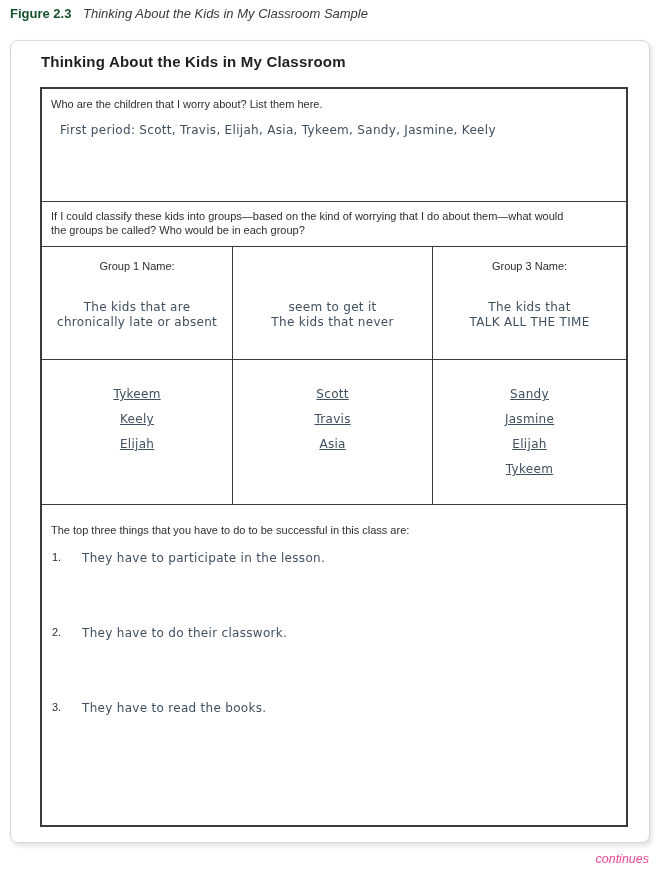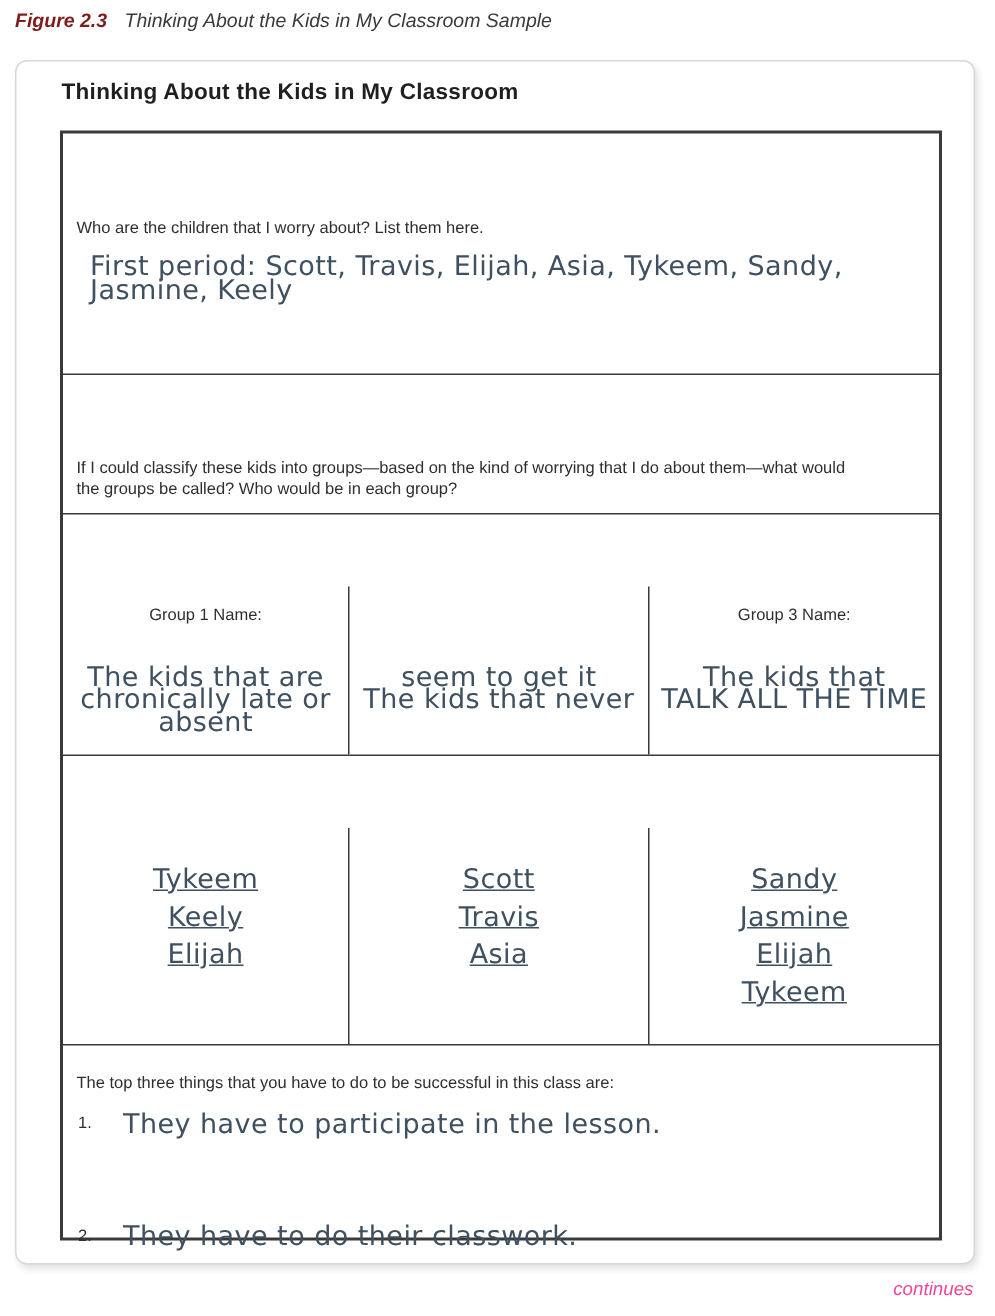--- a/index.html
+++ b/index.html
@@ -13,21 +13,21 @@
   }
   .page { position: absolute; inset: 0; }
 
   
   .figure-caption {
     position: absolute;
     left: 10px; top: 6px;
     font-size: 13px;
     white-space: nowrap;
   }
-  .figure-caption .fig-label { font-weight: bold; color: #7f1d1d; font-style: italic; }
+  .figure-caption .fig-label { font-weight: bold; color: #14532d; }
   .figure-caption .fig-title { font-style: italic; color: #3a3a3a; margin-left: 8px; }
 
   
   .panel {
     position: absolute;
     left: 10px; top: 40px;
     width: 640px; height: 803px;
     background: #ffffff;
     border: 1px solid #d7d7d7;
     border-radius: 8px;
@@ -46,34 +46,34 @@
   
   .form-box {
     position: absolute;
     left: 29px; top: 46px;
     width: 588px; height: 740px;
     border: 2px solid #3a3a3a;
     box-sizing: border-box;
     background: #ffffff;
   }
   .row { box-sizing: border-box; position: relative; }
-  .row-divide { border-bottom: 1px solid #3a3a3a; margin-top: 48px; }
+  .row-divide { border-bottom: 1px solid #3a3a3a; }
 
   .row-who { height: 113px; }
   .row-classify { height: 45px; }
   .row-groupnames { height: 113px; }
   .row-members { height: 145px; }
   .row-success { height: 314px; }
 
   .printed { font-size: 11px; color: #2e2e2e; line-height: 14px; }
 
   .hand {
     font-family: "DejaVu Sans", sans-serif;
     color: #3f5060;
-    font-size: 18px;
+    font-size: 12px;
     letter-spacing: 0.3px;
     line-height: 16px;
   }
 
   .who-prompt { position: absolute; left: 9px; top: 8px; }
   .who-answer { position: absolute; left: 18px; top: 33px; }
 
   .classify-prompt { position: absolute; left: 9px; top: 7px; }
 
   .cols { display: flex; height: 100%; }

